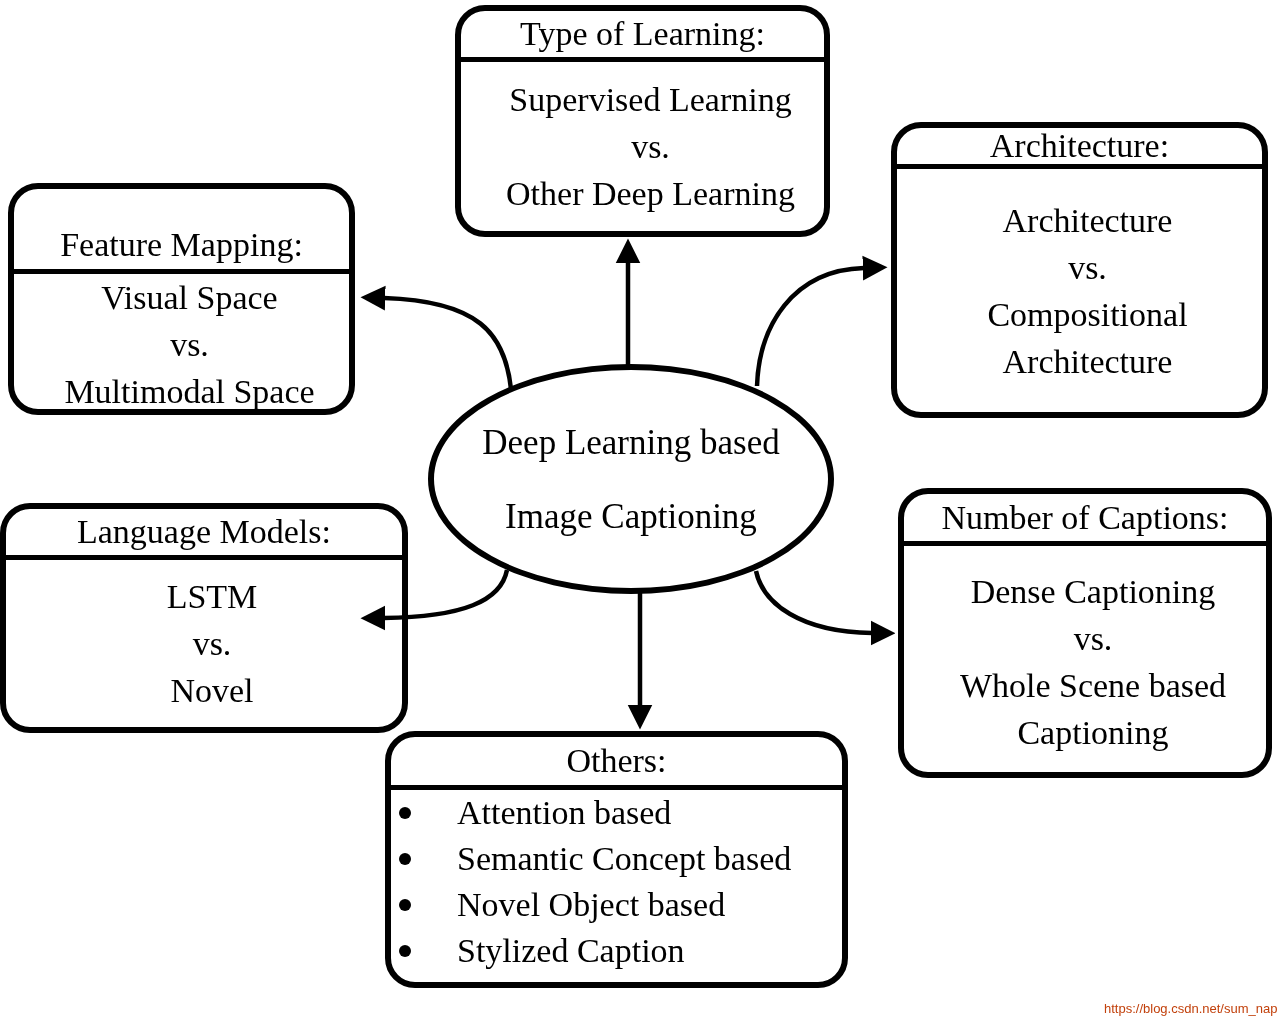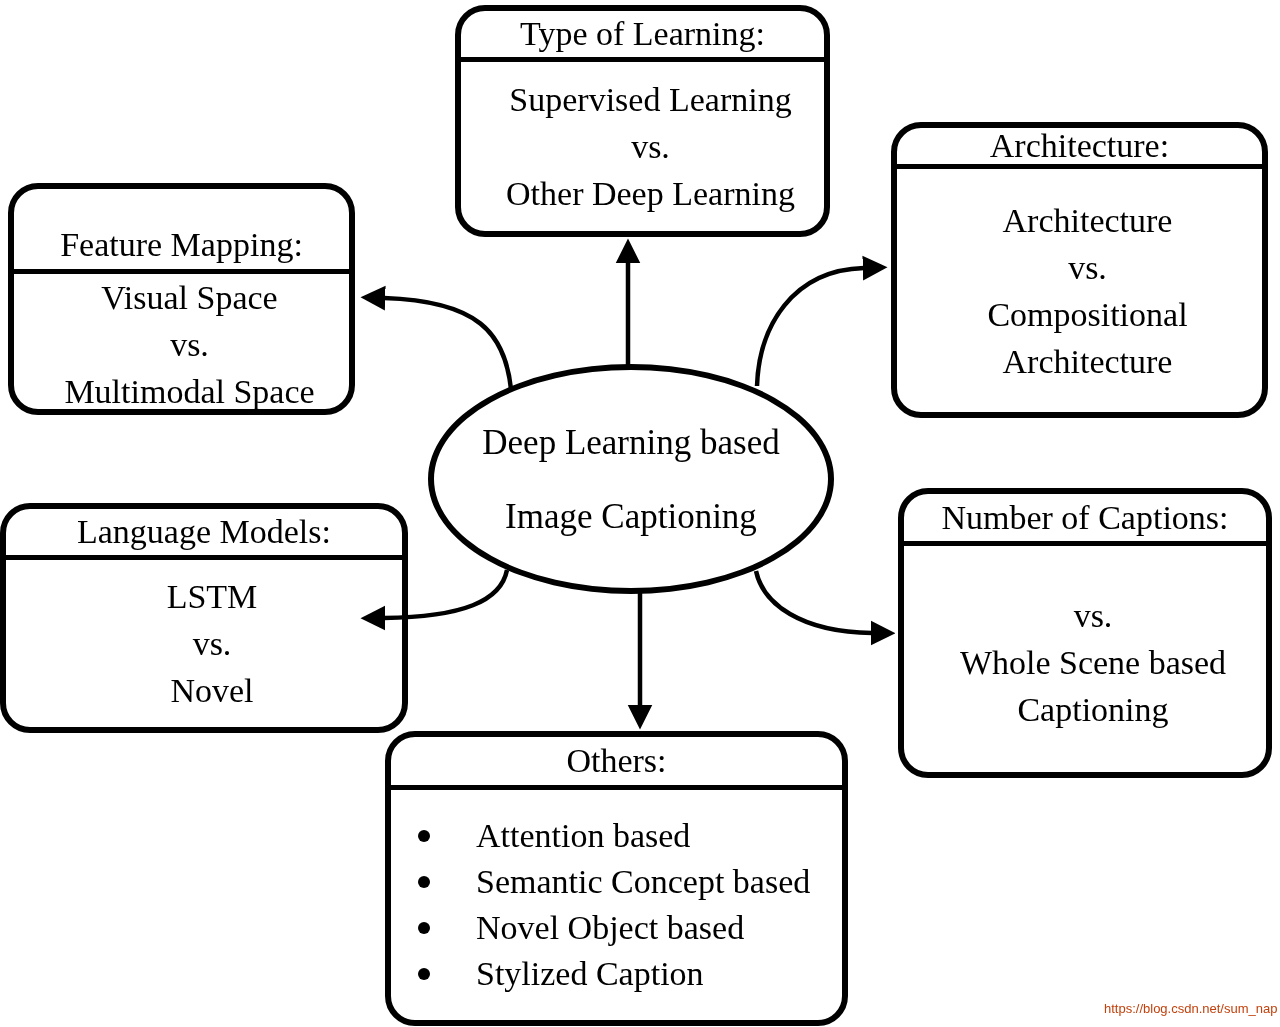--- a/index.html
+++ b/index.html
@@ -61,23 +61,22 @@
     flex-direction: column;
     align-items: center;
     justify-content: center;
     font-size: 35px;
     text-align: center;
     z-index: 2;
     gap: 27px;
   }
   .others-body {
     align-items: stretch;
-    justify-content: center;
+    justify-content: flex-start;
     padding-left: 8px;
-    margin-left: 19px;
   }
   .bullet-row {
     display: flex;
     align-items: center;
     height: 46px;
   }
   .bullet-dot {
     flex: none;
     width: 12px; height: 12px;
     border-radius: 50%;
@@ -153,27 +152,28 @@
     <div class="node-body">
       <div class="body-line">LSTM</div>
       <div class="body-line">vs.</div>
       <div class="body-line">Novel</div>
     </div>
   </div>
 
   <div class="node-box" style="left:898px; top:488px; width:374px; height:290px;gap:6px;">
     <div class="node-title" style="height:47px;">Number of Captions:</div>
     <div class="node-body">
+      <div class="body-line">Dense Captioning</div>
       <div class="body-line">vs.</div>
       <div class="body-line">Whole Scene based</div>
       <div class="body-line">Captioning</div>
     </div>
   </div>
 
-  <div class="node-box" style="left:385px; top:731px; width:463px; height:295px;">
+  <div class="node-box" style="left:385px; top:731px; width:463px; height:257px;">
     <div class="node-title" style="height:48px;">Others:</div>
     <div class="node-body others-body">
       <div class="bullet-row">
         <span class="bullet-dot"></span>
         <span class="bullet-label">Attention based</span>
       </div>
       <div class="bullet-row">
         <span class="bullet-dot"></span>
         <span class="bullet-label">Semantic Concept based</span>
       </div>

